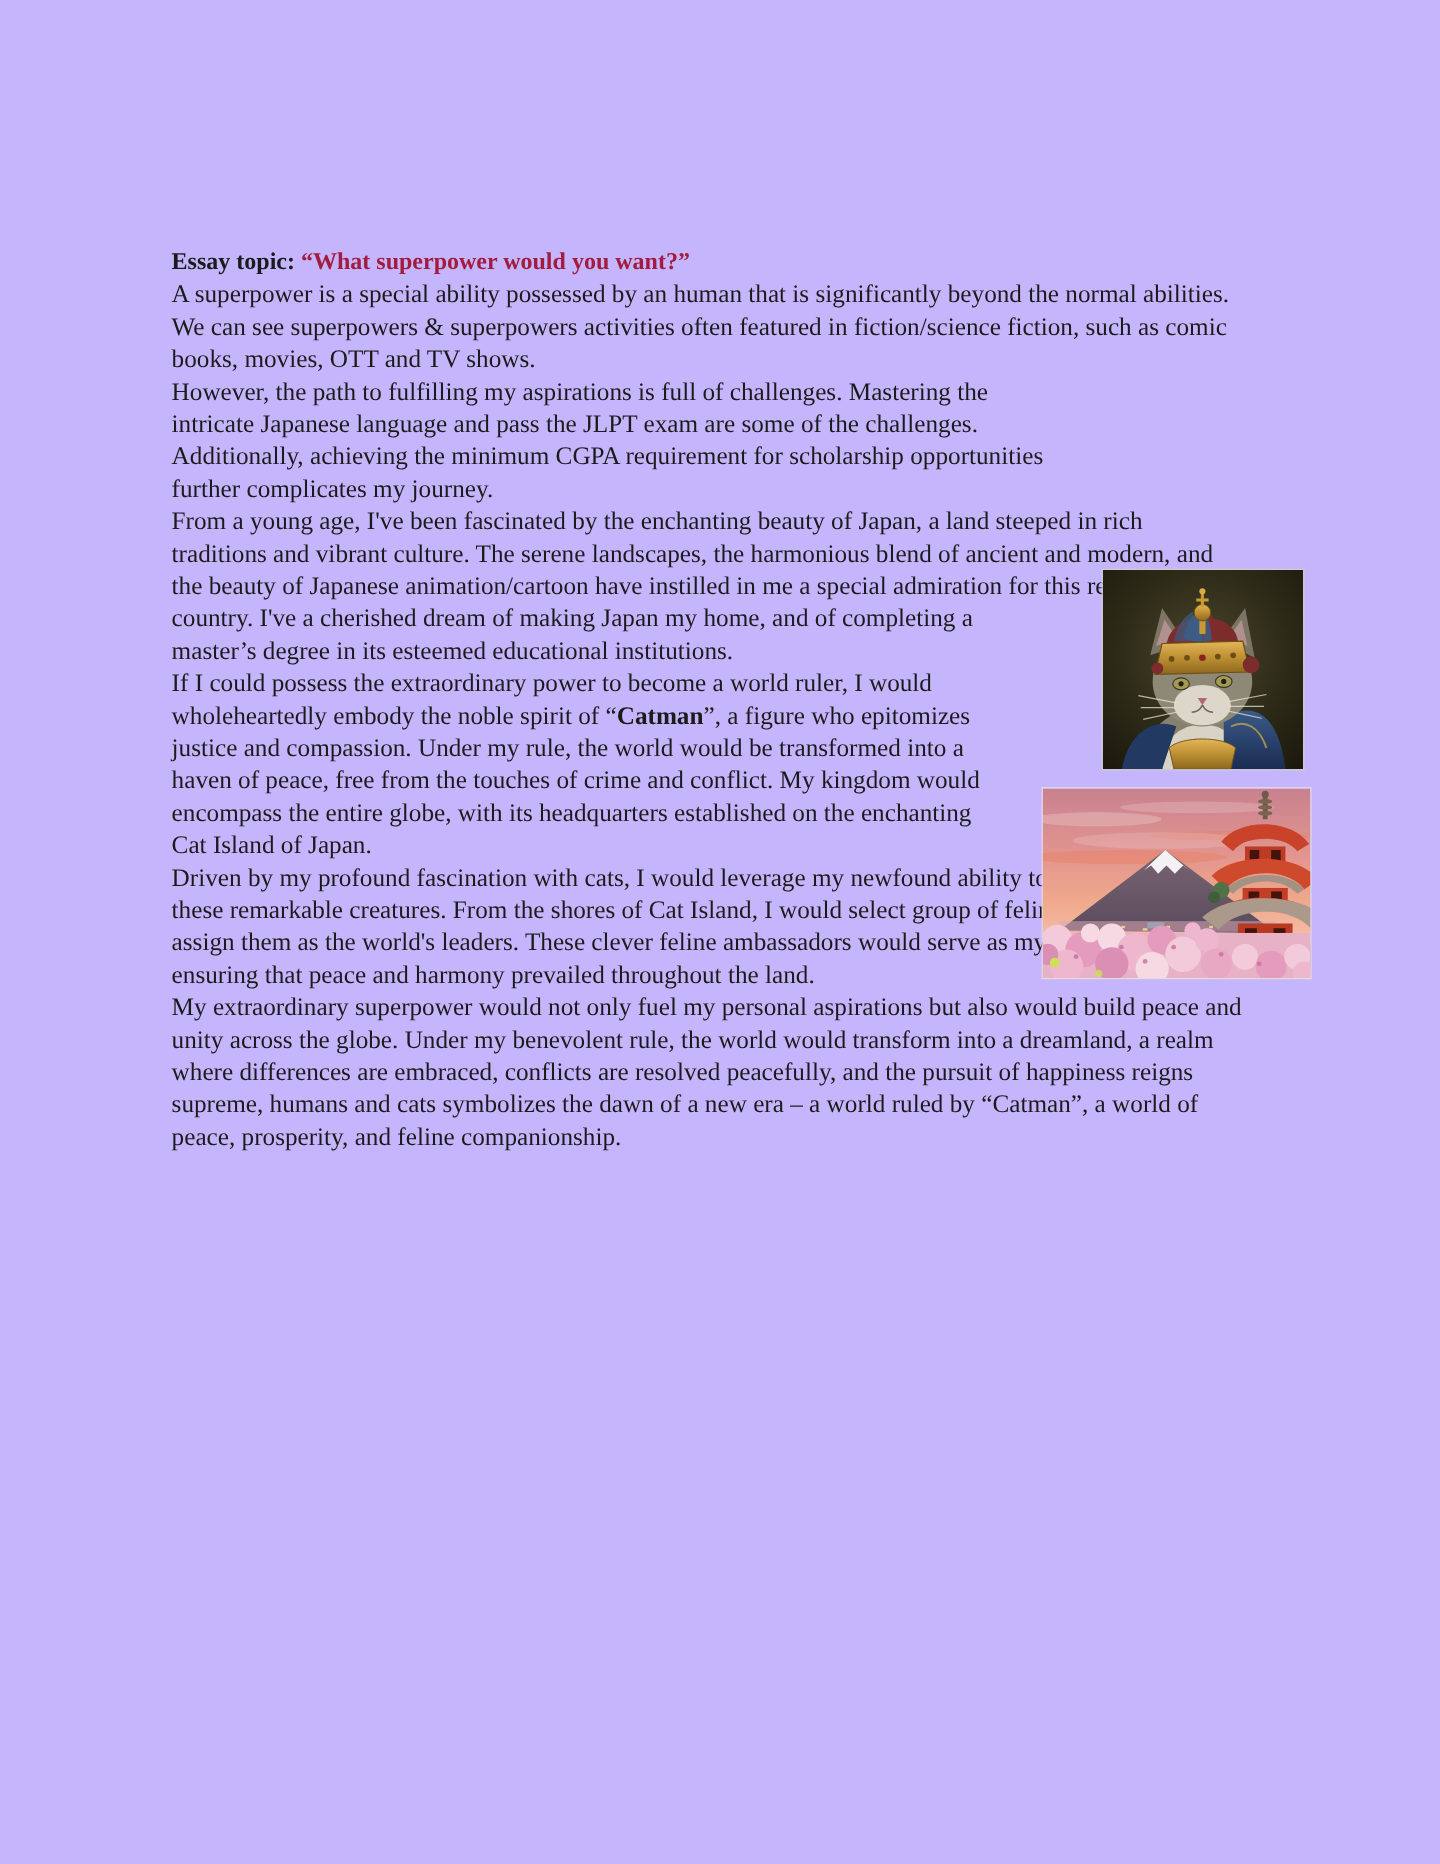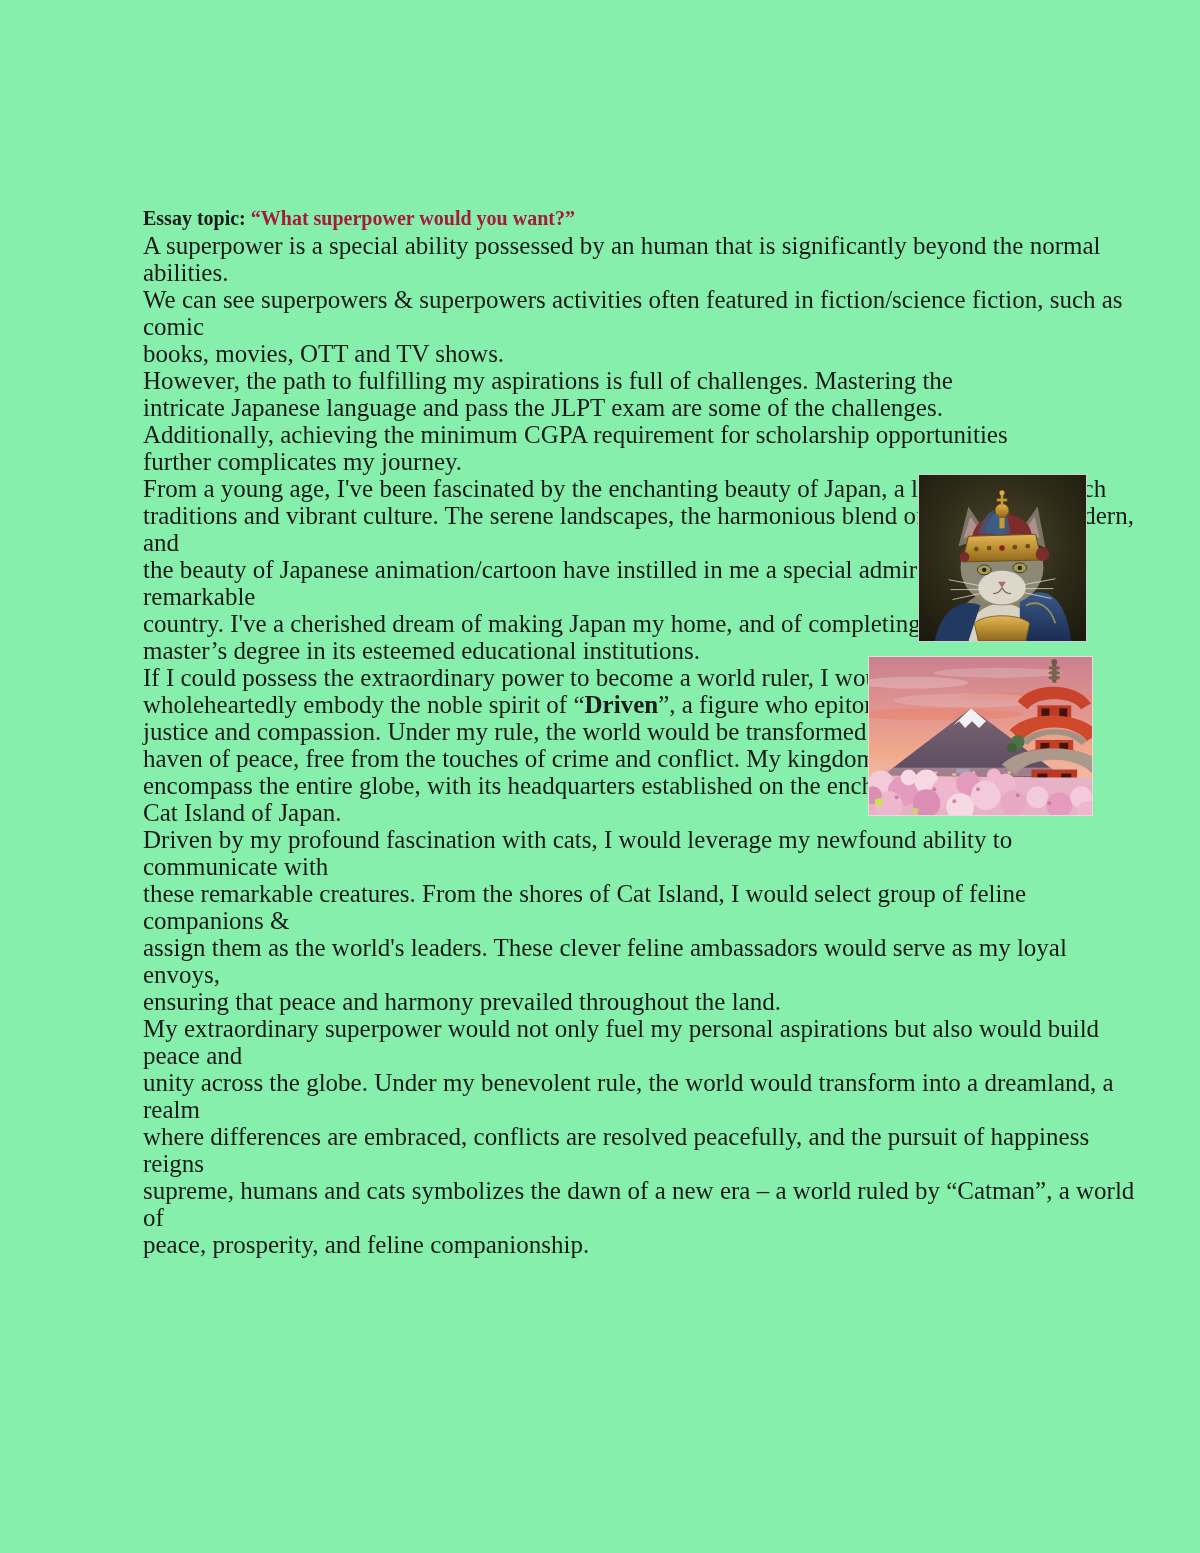--- a/index.html
+++ b/index.html
@@ -4,21 +4,21 @@
 <style>
   html, body {
     margin: 0;
     padding: 0;
     background: #ffffff;
   }
   .page {
     position: relative;
     width: 1200px;
     height: 1553px;
-    background: #86efac;
+    background: #c4b5fd;
     overflow: hidden;
     font-family: "Liberation Serif", "DejaVu Serif", serif;
     color: #1b1b1b;
   }
   .doc {
     position: absolute;
     left: 143px;
     top: 205px;
     width: 1000px;
   }
@@ -26,21 +26,21 @@
     font-size: 20px;
     line-height: 27px;
     font-weight: bold;
     margin: 0;
     white-space: pre-line;
   }
   .essay-title .topic-label { color: #1b1b1b; }
   .essay-title .topic-quote { font-weight: bold; }
   p.para {
     margin: 0;
-    font-size: 25px;
+    font-size: 21px;
     line-height: 27px;
     white-space: pre-line;
     width: 1000px;
   }
   .mt-p1 { margin-top: 14px; }
   .mt-p2 { margin-top: 59px; }
   .mt-p3 { margin-top: 22px; }
   .mt-p4 { margin-top: 24px; }
   .mt-p5 { margin-top: 26px; }
   .mt-p6 { margin-top: 27px; }
@@ -85,21 +85,21 @@
 Additionally, achieving the minimum CGPA requirement for scholarship opportunities
 further complicates my journey.</p>
 
     <p class="para mt-p2">From a young age, I've been fascinated by the enchanting beauty of Japan, a land steeped in rich
 traditions and vibrant culture. The serene landscapes, the harmonious blend of ancient and modern, and
 the beauty of Japanese animation/cartoon have instilled in me a special admiration for this remarkable
 country. I've a cherished dream of making Japan my home, and of completing a
 master’s degree in its esteemed educational institutions.</p>
 
     <p class="para mt-p4"><span>If I could possess the extraordinary power to become a world ruler, I would
-wholeheartedly embody the noble spirit of “</span><span class="bold-inline">Driven</span><span>”, a figure who epitomizes
+wholeheartedly embody the noble spirit of “</span><span class="bold-inline">Catman</span><span>”, a figure who epitomizes
 justice and compassion. Under my rule, the world would be transformed into a
 haven of peace, free from the touches of crime and conflict. My kingdom would
 encompass the entire globe, with its headquarters established on the enchanting
 Cat Island of Japan.</span></p>
 
     <p class="para mt-p5">Driven by my profound fascination with cats, I would leverage my newfound ability to communicate with
 these remarkable creatures. From the shores of Cat Island, I would select group of feline companions &amp;
 assign them as the world's leaders. These clever feline ambassadors would serve as my loyal envoys,
 ensuring that peace and harmony prevailed throughout the land.</p>
 

